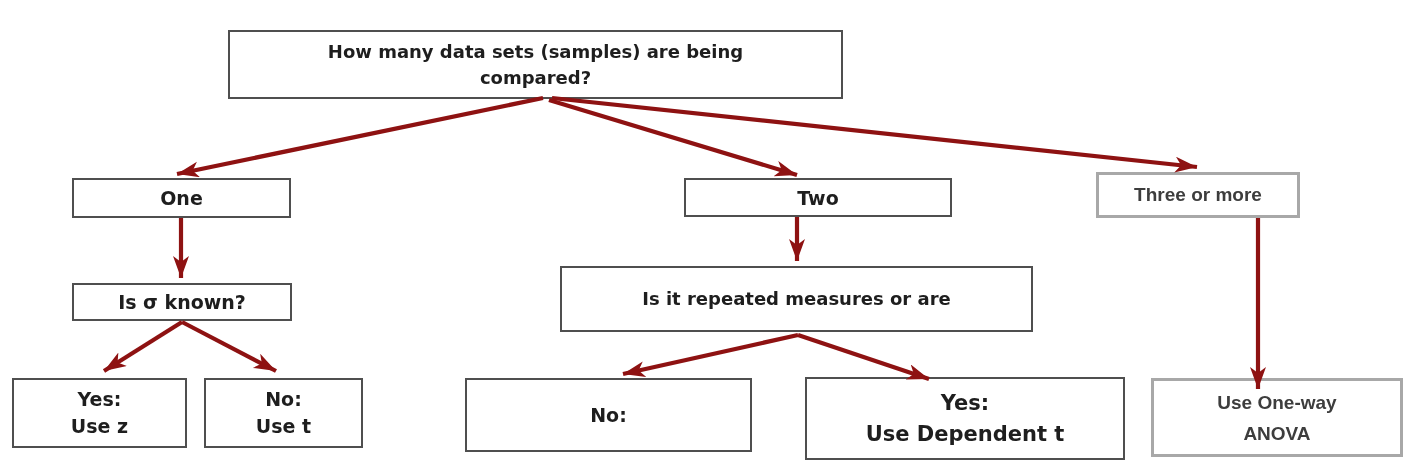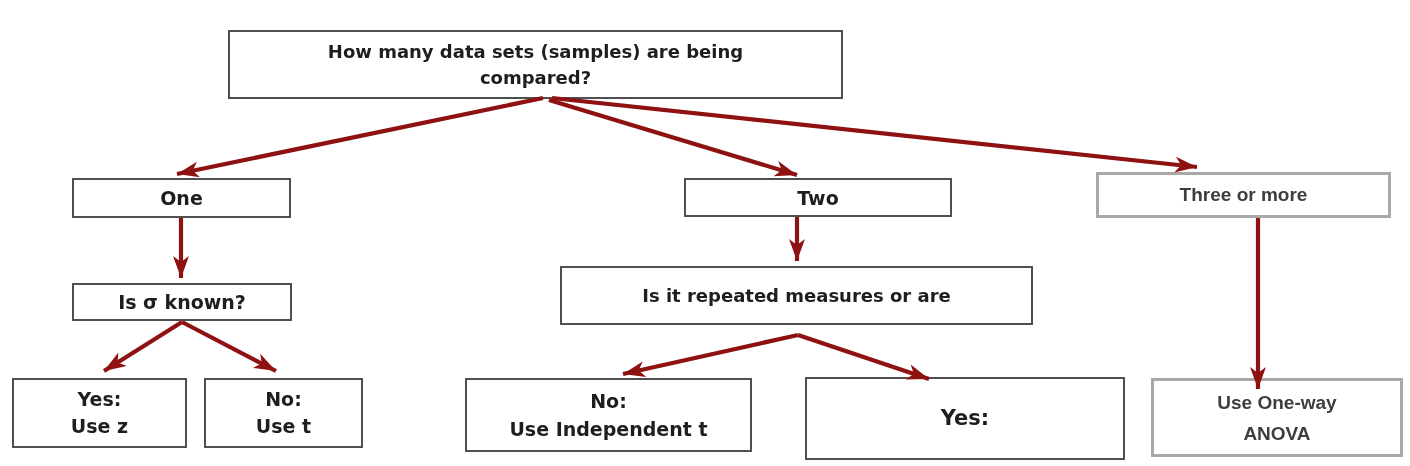--- a/index.html
+++ b/index.html
@@ -63,49 +63,49 @@
   </div>
 
   <div class="box" style="left:72px; top:178px; width:219px; height:40px; font-size:19px;">
     <div>One</div>
   </div>
 
   <div class="box" style="left:684px; top:178px; width:268px; height:39px; font-size:19px;">
     <div>Two</div>
   </div>
 
-  <div class="box gray" style="left:1096px; top:172px; width:295px; height:46px; font-size:19px;">
+  <div class="box gray" style="left:1096px; top:172px; width:204px; height:46px; font-size:19px;">
     <div>Three or more</div>
   </div>
 
   <div class="box" style="left:72px; top:283px; width:220px; height:38px; font-size:19px;text-align:right;">
     <div>Is σ known?</div>
   </div>
 
-  <div class="box" style="left:560px; top:266px; width:473px; height:59px; font-size:18px; line-height:26px;">
+  <div class="box" style="left:560px; top:266px; width:473px; height:66px; font-size:18px; line-height:26px;">
     <div>Is it repeated measures or are</div>
   </div>
 
   <div class="box" style="left:12px; top:378px; width:175px; height:70px; font-size:19px; line-height:27px;">
     <div>Yes:</div>
     <div>Use z</div>
   </div>
 
   <div class="box" style="left:204px; top:378px; width:159px; height:70px; font-size:19px; line-height:27px;">
     <div>No:</div>
     <div>Use t</div>
   </div>
 
   <div class="box" style="left:465px; top:378px; width:287px; height:74px; font-size:19px; line-height:28px;">
     <div>No:</div>
-    <div>Use Independent t</div>
   </div>
 
   <div class="box" style="left:805px; top:377px; width:320px; height:83px; font-size:21px; line-height:31px;">
     <div>Yes:</div>
+    <div>Use Dependent t</div>
   </div>
 
   <div class="box gray" style="left:1151px; top:378px; width:252px; height:79px; font-size:19px; line-height:31px;">
     <div>Use One-way</div>
     <div>ANOVA</div>
   </div>
 
   <svg id="arrow-layer" viewBox="0 0 1410 466" xmlns="http://www.w3.org/2000/svg">
     <defs>
       <marker id="ah" orient="auto" markerUnits="userSpaceOnUse" markerWidth="26" markerHeight="18" refX="22" refY="8">

